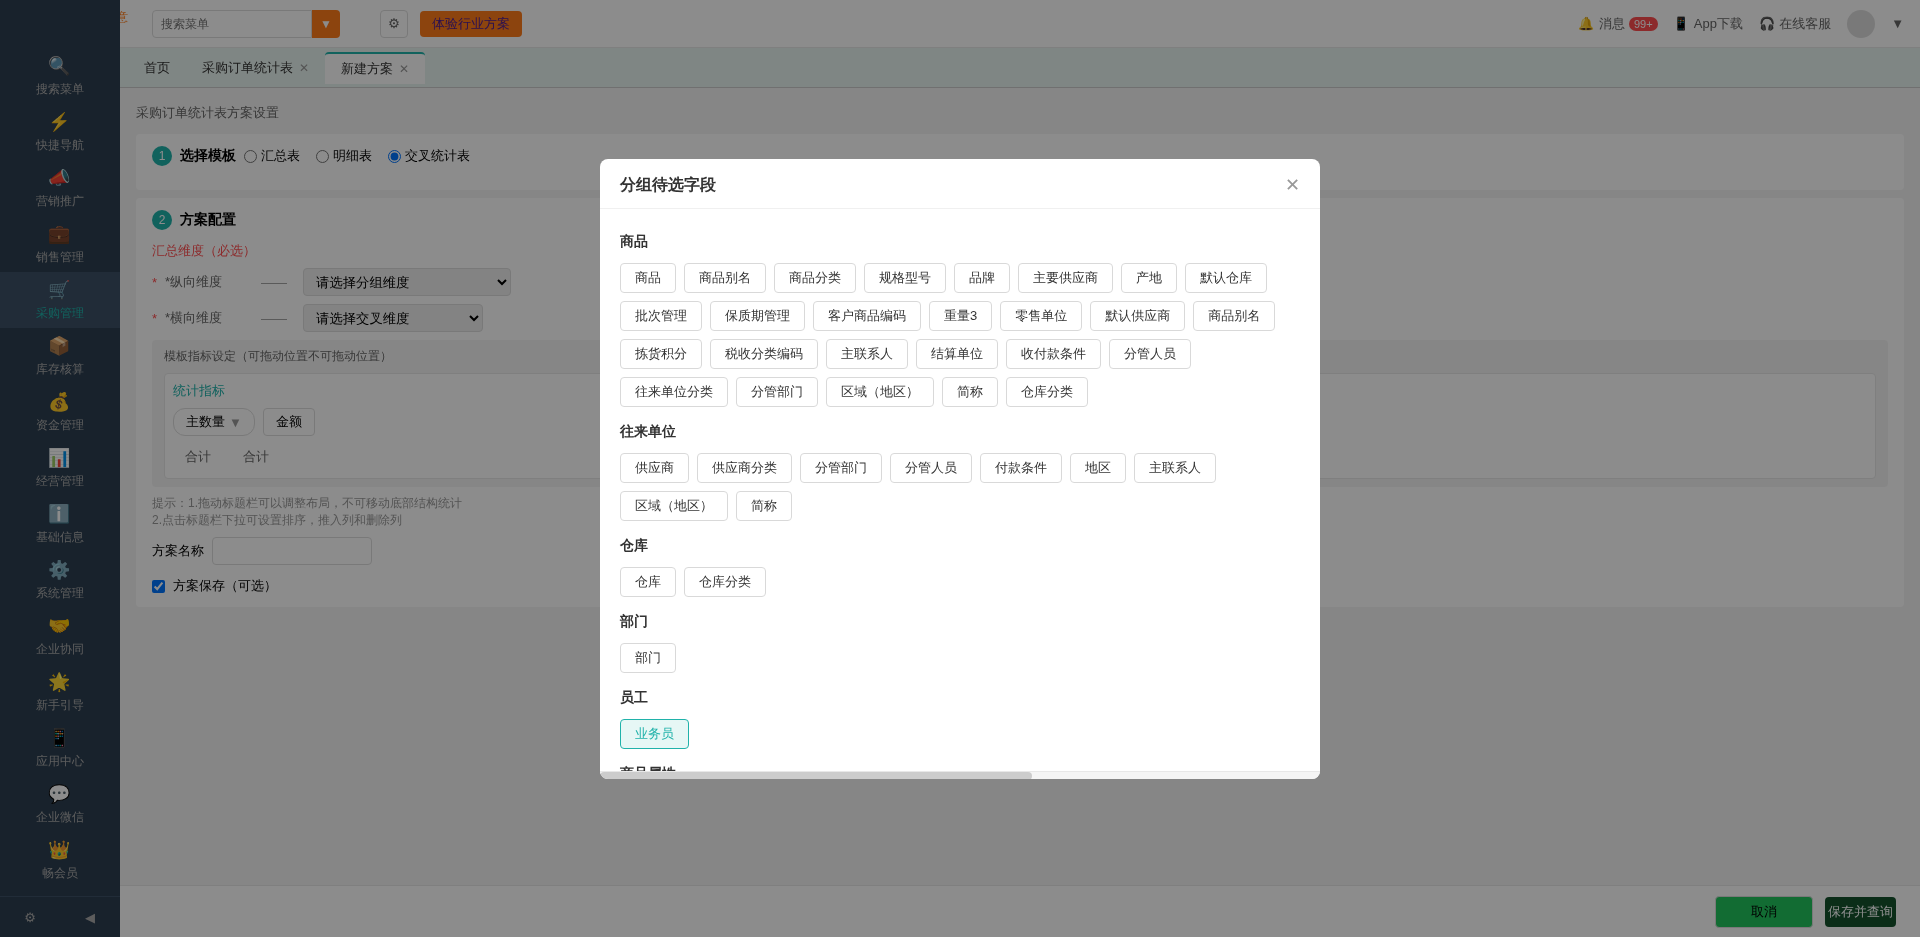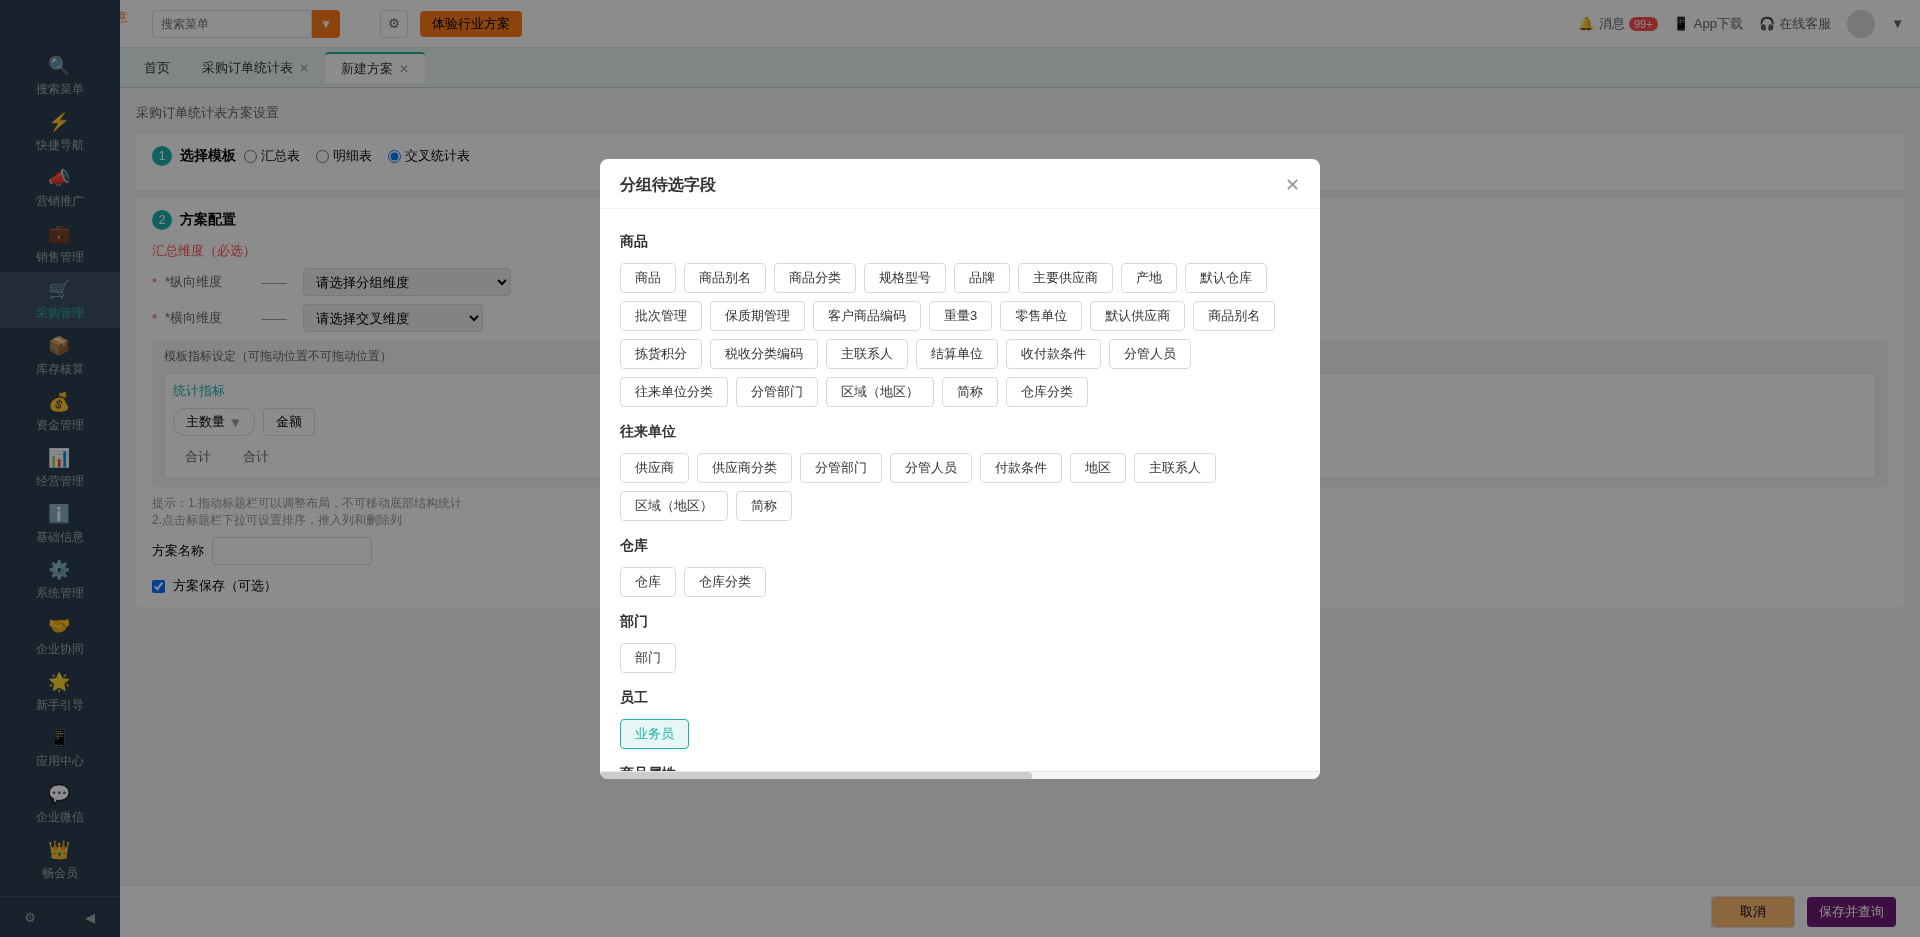--- a/index.html
+++ b/index.html
@@ -64,21 +64,21 @@
       border-radius: 4px;
       cursor: pointer;
       margin-left: 8px;
       display: flex; align-items: center; justify-content: center;
       color: #666;
     }
     .trial-btn {
       margin-left: 12px;
       padding: 4px 12px;
       background: #ff7c1a;
-      color: #000000;
+      color: #4c1d95;
       border: none;
       border-radius: 4px;
       cursor: pointer;
       font-size: 13px;
     }
     .top-right {
       margin-left: auto;
       display: flex;
       align-items: center;
       gap: 16px;
@@ -225,32 +225,32 @@
       background: white;
       border-top: 1px solid #e8e8e8;
       display: flex;
       align-items: center;
       justify-content: flex-end;
       padding: 0 24px;
       gap: 12px;
       z-index: 98;
     }
     .btn-cancel {
-      padding: 6px 28px;
+      padding: 6px 35px;
       border: 1px solid #ddd;
       border-radius: 4px;
-      background: #fdba74;
+      background: #22c55e;
       cursor: pointer;
       font-size: 13px;
     }
     .btn-save {
-      padding: 6px 12px;
+      padding: 6px 3px;
       border: none;
       border-radius: 4px;
-      background: #701a75;
+      background: #14532d;
       color: white;
       cursor: pointer;
       font-size: 13px;
     }
 
     
     .modal-overlay {
       position: fixed;
       top: 0; left: 0; right: 0; bottom: 0;
       background: rgba(0,0,0,0.45);

